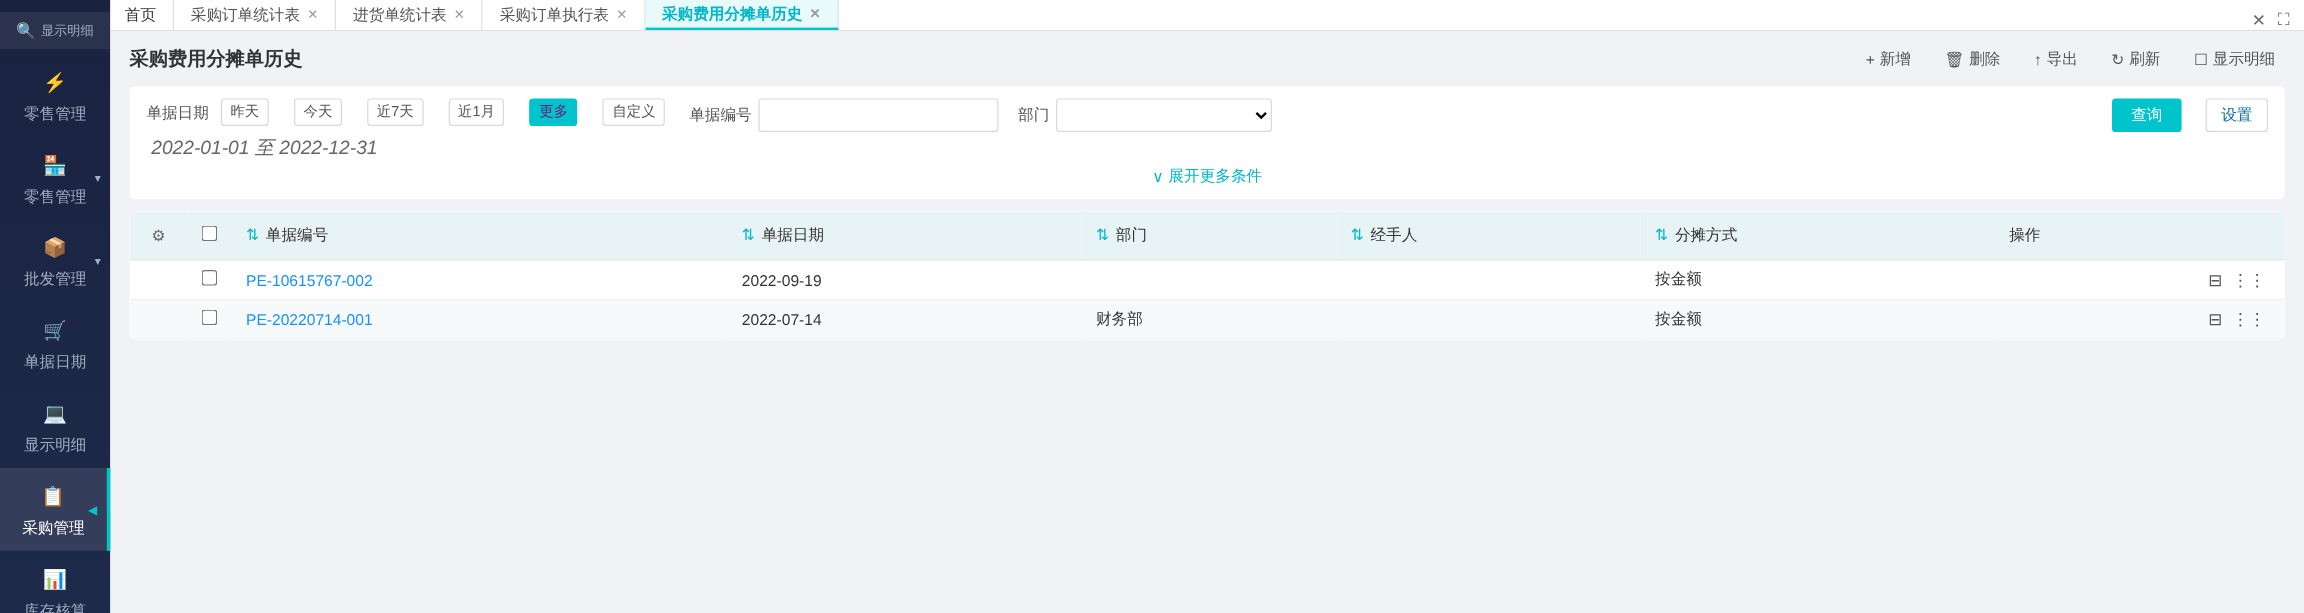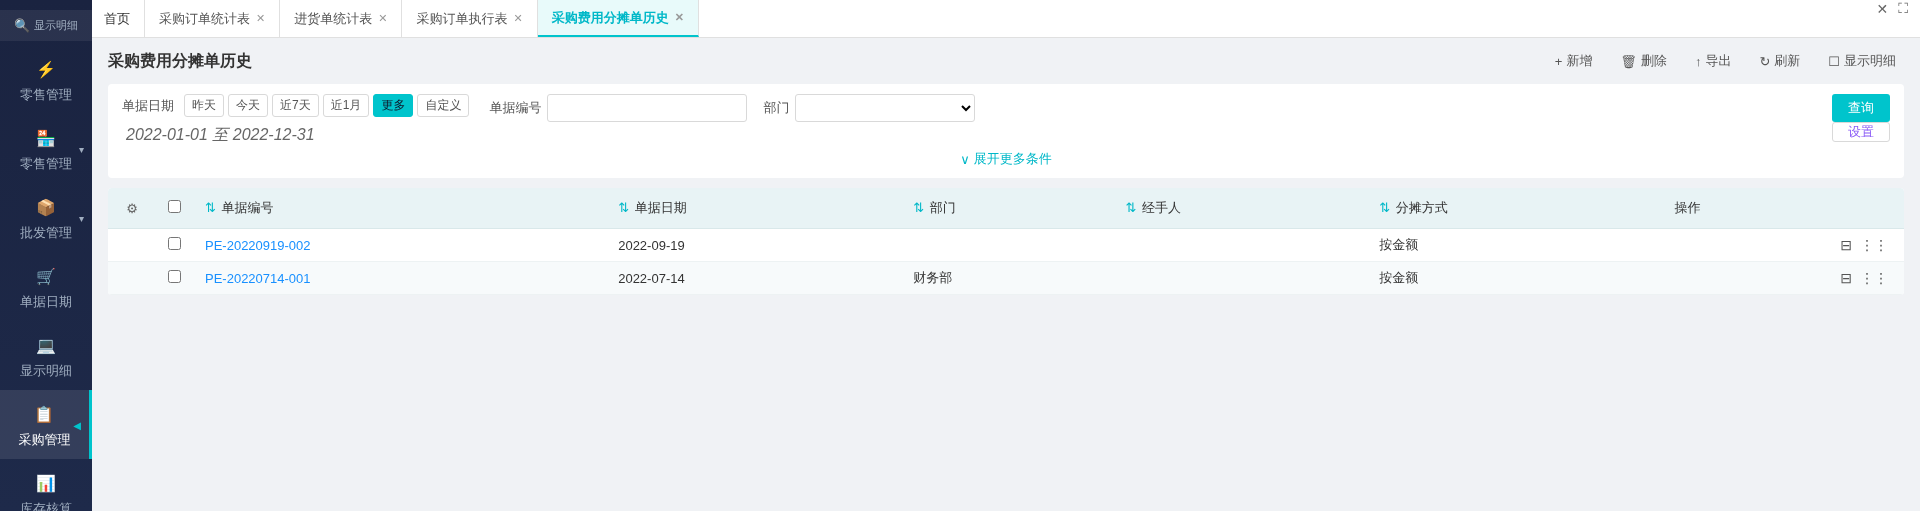--- a/index.html
+++ b/index.html
@@ -55,25 +55,25 @@
       flex: 1;
       display: flex;
       flex-direction: column;
       background: #f0f2f5;
       overflow: hidden;
     }
 
     
     .tab-bar {
       display: flex;
-      align-items: flex-start;
+      align-items: flex-end;
       background: #fff;
       border-bottom: 1px solid #e0e0e0;
       padding: 0 12px;
-      height: 38px;
+      height: 26px;
       flex-shrink: 0;
     }
     .tab-item {
       display: flex; align-items: center;
       padding: 0 14px;
       height: 100%;
       border-right: 1px solid #e0e0e0;
       cursor: pointer;
       color: #555;
       font-size: 13px;
@@ -141,34 +141,34 @@
       flex-wrap: wrap;
       gap: 10px;
       margin-bottom: 4px;
     }
     .filter-label {
       color: #555;
       font-size: 13px;
       white-space: nowrap;
     }
     .filter-date-btns {
-      display: flex; align-items: center; gap: 4px;
+      display: flex; align-items: center; gap: 21px;
     }
     .date-btn {
       padding: 2px 7px;
       border: 1px solid #d9d9d9;
       border-radius: 3px;
       cursor: pointer;
       font-size: 12px;
       color: #555;
       background: #fff;
     }
     .date-btn.more {
       background: #00c4cc;
-      color: #0f172a;
+      color: #701a75;
       border-color: #00c4cc;
     }
     .filter-date-range {
       font-size: 16px; color: #666; margin-left: 4px; font-style: italic;
     }
     .filter-input-group {
       display: flex; align-items: center; gap: 6px;
     }
     .filter-input {
       width: 200px;
@@ -194,21 +194,21 @@
       background: #00c4cc;
       color: #fff;
       border: none;
       border-radius: 3px;
       padding: 5px 16px;
       cursor: pointer;
       font-size: 13px;
     }
     .settings-btn {
       background: #fff;
-      color: #8b5cf6;
+      color: #0369a1;
       border: 1px solid #d9d9d9;
       border-radius: 3px;
       padding: 0 12px;
       cursor: pointer;
       font-size: 13px;
     }
     .expand-btn {
       display: flex; align-items: center; gap: 4px;
       cursor: pointer; color: #00b8c8; font-size: 12px;
       margin-top: 4px;
@@ -271,21 +271,21 @@
       gap: 20px;
     }
     .filter-left {
       display: flex; flex-direction: column; gap: 4px;
     }
     .filter-right {
       display: flex; align-items: center; gap: 16px;
       flex: 1;
     }
     .filter-actions {
-      display: flex; flex-direction: column; gap: 0; margin-left: auto;
+      display: flex; flex-direction: row; gap: 20px; margin-left: auto;
     }
   </style>
 </head>
 <body>
 
 <div class="sidebar">
   <div class="sidebar-search">
     <span>🔍</span>
     <span style="margin-left:4px; font-size:11px;">显示明细</span>
   </div>
@@ -461,21 +461,21 @@
             </th>
           </tr>
         </thead>
         <tbody id="table-body">
         <tr>
       <td class="col-settings"></td>
       <td class="col-checkbox">
         <input type="checkbox" style="">
       </td>
       <td>
-        <span class="link-cell">PE-20220919-002</span>
+        <span class="link-cell">PE-10615767-002</span>
       </td>
       <td>2022-09-19</td>
       <td></td>
       <td></td>
       <td>按金额</td>
       <td class="col-action">
         <div class="action-icons" style="justify-content:flex-end;">
           <span class="action-icon" title="查看">⊟</span>
           <span class="action-icon" title="更多">⋮⋮</span>
         </div>

